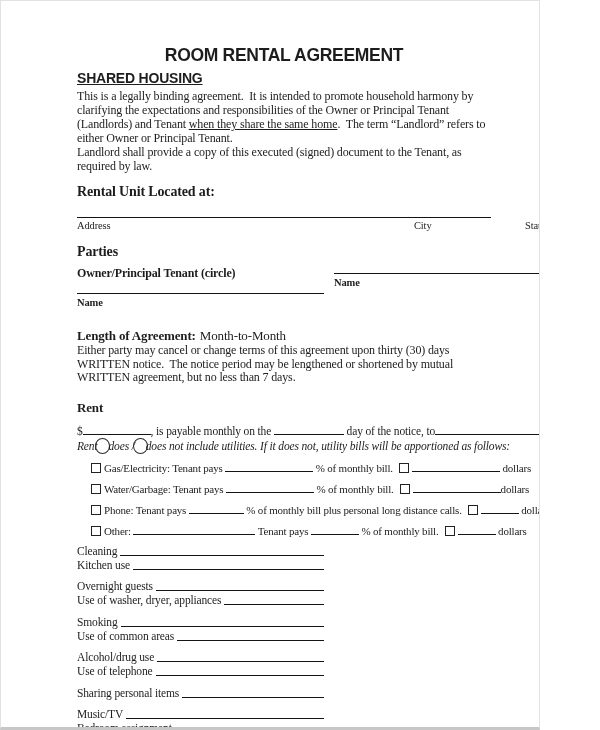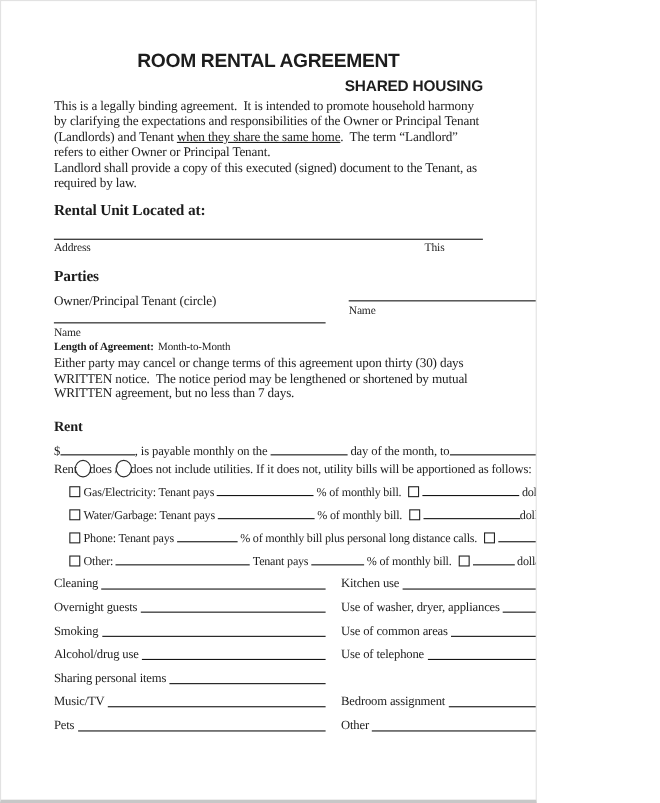--- a/index.html
+++ b/index.html
@@ -1,110 +1,111 @@
 <!DOCTYPE html>
 <html><head>
 <meta charset="utf-8">
 <style>
   html,body { margin:0; padding:0; background:#fff; }
   .page {
     position:relative;
-    width:488px; height:730px;
+    width:540px; height:730px;
     box-sizing:border-box;
     background:#ffffff;
     border:1px solid #e2e2e2;
     border-bottom:3px solid #c7c7c7;
-    padding:44px 48px 0 48px;
+    padding:44px 48px 0 76px;
     font-family:"Liberation Serif","DejaVu Serif",serif;
     color:#1d1d1d;
     letter-spacing:-0.15px;
     overflow:hidden;
   }
   .doc-title {
     margin:0 0 5px 0; text-align:center;
     font:bold 17.5px/20px "Liberation Sans","DejaVu Sans",sans-serif;
     letter-spacing:-0.3px;
   }
   .doc-subtitle {
-    margin:0 0 3px 0; text-align:right;
+    margin:0 0 3px 0; text-align:left;
     font:bold 14px/16px "Liberation Sans","DejaVu Sans",sans-serif;
     letter-spacing:-0.2px;
+    text-decoration:underline;
   }
   .para { margin:0; font-size:12px; line-height:14px; white-space:pre-wrap; }
   .underlined { text-decoration:underline; }
   .sec-h { margin:0; font-size:14px; line-height:16px; font-weight:bold; }
   .sec-h.sm { font-size:13px; }
 
   
   .rental-h { margin-top:11px; }
   .addr-rule { margin-top:17px; border-top:1.6px solid #141414; height:0; }
   .addr-labels { position:relative; height:14px; font-size:10.5px; line-height:13px; }
   .addr-labels .lab { position:absolute; top:1px; }
   .lab-address { left:0; }
   .lab-city { left:337px; }
   .lab-state { left:448px; }
 
   
   .parties-h { margin-top:12px; }
-  .cols { display:flex; gap:21px; }
+  .cols { display:flex; gap:10px;font-weight:bold; }
   .col { width:247px; flex:none; }
   .party-label { margin-top:6px; font-size:12px; line-height:14px; }
   .name-rule { margin-top:13px; border-top:1.3px solid #141414; height:0; }
   .name-label { font-size:10.5px; line-height:13px; padding-top:2px; }
 
   
   .terms-h { margin-top:14px; }
-  .length-line { margin-top:0; font-size:10px; line-height:14px; }
+  .length-line { margin-top:20px; font-size:13px; line-height:14px; }
   .length-line .bold { font-weight:bold; }
   .length-line .val { margin-left:4px; }
   .terms-para { margin-top:1px; font-size:12px; line-height:13.5px; }
 
   
   .rent-h { margin-top:15px; }
   .rent-line1 { margin-top:8px; font-size:11.5px; line-height:14px; white-space:nowrap; }
-  .rent-line2 { font-size:11.5px; line-height:14px; white-space:nowrap; }
+  .rent-line2 { font-size:11.5px; line-height:14px; white-space:nowrap;font-style:italic; }
   .blank { display:inline-block; height:2px; border-bottom:1.2px solid #141414; vertical-align:baseline; }
   .b70 { width:68px; } .b72 { width:70px; } .b130 { width:128px; }
   .b90 { width:88px; } .b55 { width:55px; } .b40 { width:38px; } .b125 { width:122px; } .b50 { width:48px; }
   .circle {
     display:inline-block; width:13px; height:14px;
     border:1.5px solid #2c2c2c; border-radius:50%;
     vertical-align:-4px; margin:0 -2px;
   }
   .util { margin:8px 0 0 14px; font-size:11px; line-height:13px; white-space:nowrap; letter-spacing:-0.2px; }
   .cb {
     display:inline-block; width:8px; height:8px;
     border:1.1px solid #222; vertical-align:-1px; margin-right:3px;
   }
   .cb.second { margin-left:6px; }
 
   
   .rules-h { margin-top:14px; }
   .rules { margin-top:7px; }
-  .rule-row { display:flex; gap:14px; margin-bottom:8.6px; }
+  .rule-row { display:flex; gap:1px; margin-bottom:8.6px;flex-direction:column; }
   .rule-cell { width:247px; flex:none; display:flex; align-items:flex-end; }
   .rule-label { white-space:nowrap; font-size:11.5px; line-height:13px; }
   .rule-line { flex:1; border-bottom:1.15px solid #141414; margin-bottom:2px; margin-left:3px; }
 </style>
 </head>
 <body>
 
 <div class="page">
 
   <h1 class="doc-title">ROOM RENTAL AGREEMENT</h1>
   <h2 class="doc-subtitle">SHARED HOUSING</h2>
 
   <p class="para"><span>This is a legally binding agreement.  It is intended to promote household harmony by clarifying the expectations and responsibilities of the Owner or Principal Tenant (Landlords) and Tenant </span><span class="underlined">when they share the same home</span><span>.  The term “Landlord” refers to either Owner or Principal Tenant.</span></p>
   <p class="para">Landlord shall provide a copy of this executed (signed) document to the Tenant, as required by law.</p>
 
   <h3 class="sec-h rental-h">Rental Unit Located at:</h3>
   <div class="addr-rule"></div>
   <div class="addr-labels">
     <span class="lab lab-address">Address</span>
-    <span class="lab lab-city">This</span>
+    <span class="lab lab-city">City</span>
     <span class="lab lab-state">State</span>
   </div>
 
   <h3 class="sec-h parties-h">Parties</h3>
   <div class="cols">
     <div class="col">
       <div class="party-label">Owner/Principal Tenant (circle)</div>
       <div class="name-rule"></div>
       <div class="name-label">Name</div>
     </div>
@@ -113,21 +114,21 @@
       <div class="name-label">Name</div>
     </div>
   </div>
 
   <div class="length-line">
     <span class="bold">Length of Agreement:</span><span class="val">Month-to-Month</span>
   </div>
   <p class="para terms-para">Either party may cancel or change terms of this agreement upon thirty (30) days WRITTEN notice.  The notice period may be lengthened or shortened by mutual WRITTEN agreement, but no less than 7 days.</p>
 
   <h3 class="sec-h sm rent-h">Rent</h3>
-  <div class="rent-line1"><span>$</span><span class="blank b70"></span><span>, is payable monthly on the</span> <span class="blank b72"></span> <span>day of the month, to</span><span class="blank b130"></span><span>.</span></div>
+  <div class="rent-line1"><span>$</span><span class="blank b70"></span><span>, is payable monthly on the</span> <span class="blank b72"></span> <span>day of the notice, to</span><span class="blank b130"></span><span>.</span></div>
   <div class="rent-line2"><span>Rent</span><span class="circle"></span><span>does</span> <span>/</span><span class="circle"></span><span>does not include utilities.  If it does not, utility bills will be apportioned as follows:</span></div>
 
   <div class="util"><span class="cb"></span><span>Gas/Electricity: Tenant pays</span> <span class="blank b90"></span> <span>% of monthly bill.</span><span class="cb second"></span><span class="blank b90"></span> <span>dollars</span></div>
 
   <div class="util"><span class="cb"></span><span>Water/Garbage: Tenant pays</span> <span class="blank b90"></span> <span>% of monthly bill.</span><span class="cb second"></span><span class="blank b90"></span><span>dollars</span></div>
 
   <div class="util"><span class="cb"></span><span>Phone: Tenant pays</span> <span class="blank b55"></span> <span>% of monthly bill plus personal long distance calls.</span><span class="cb second"></span><span class="blank b40"></span> <span>dollars</span></div>
 
   <div class="util"><span class="cb"></span><span>Other:</span> <span class="blank b125"></span> <span>Tenant pays</span> <span class="blank b50"></span> <span>% of monthly bill.</span><span class="cb second"></span><span class="blank b40"></span> <span>dollars</span></div>
 

